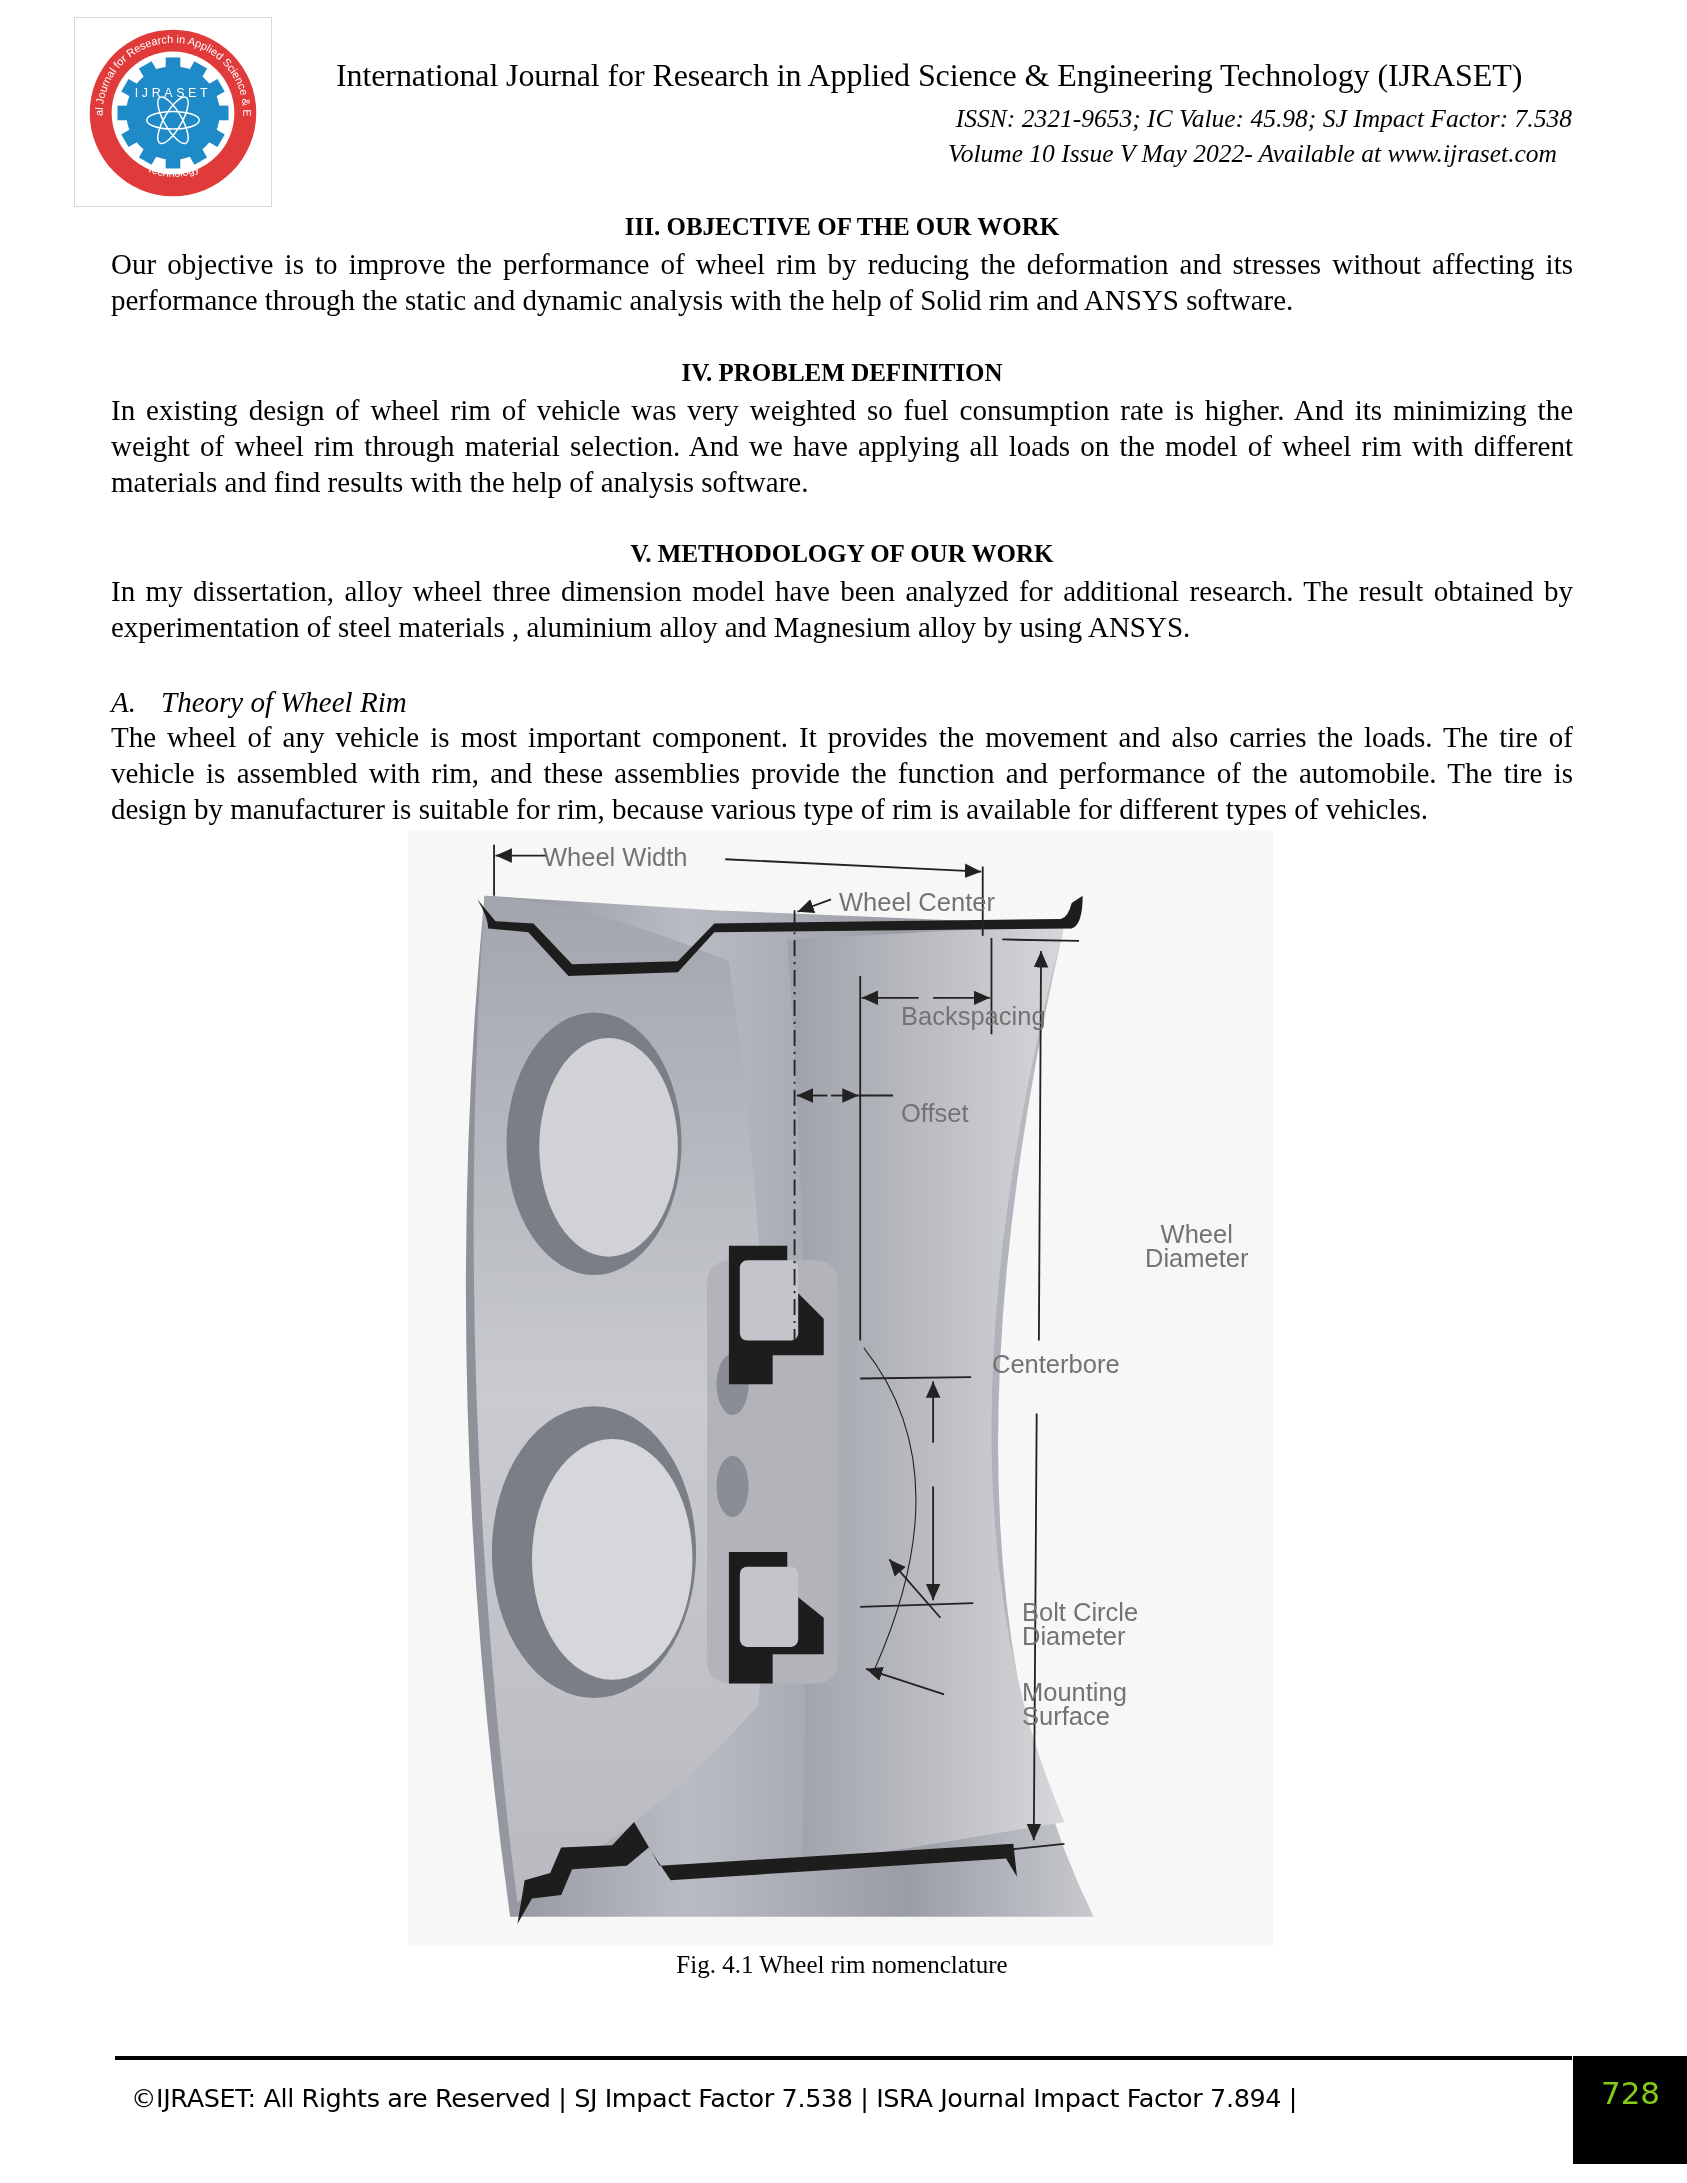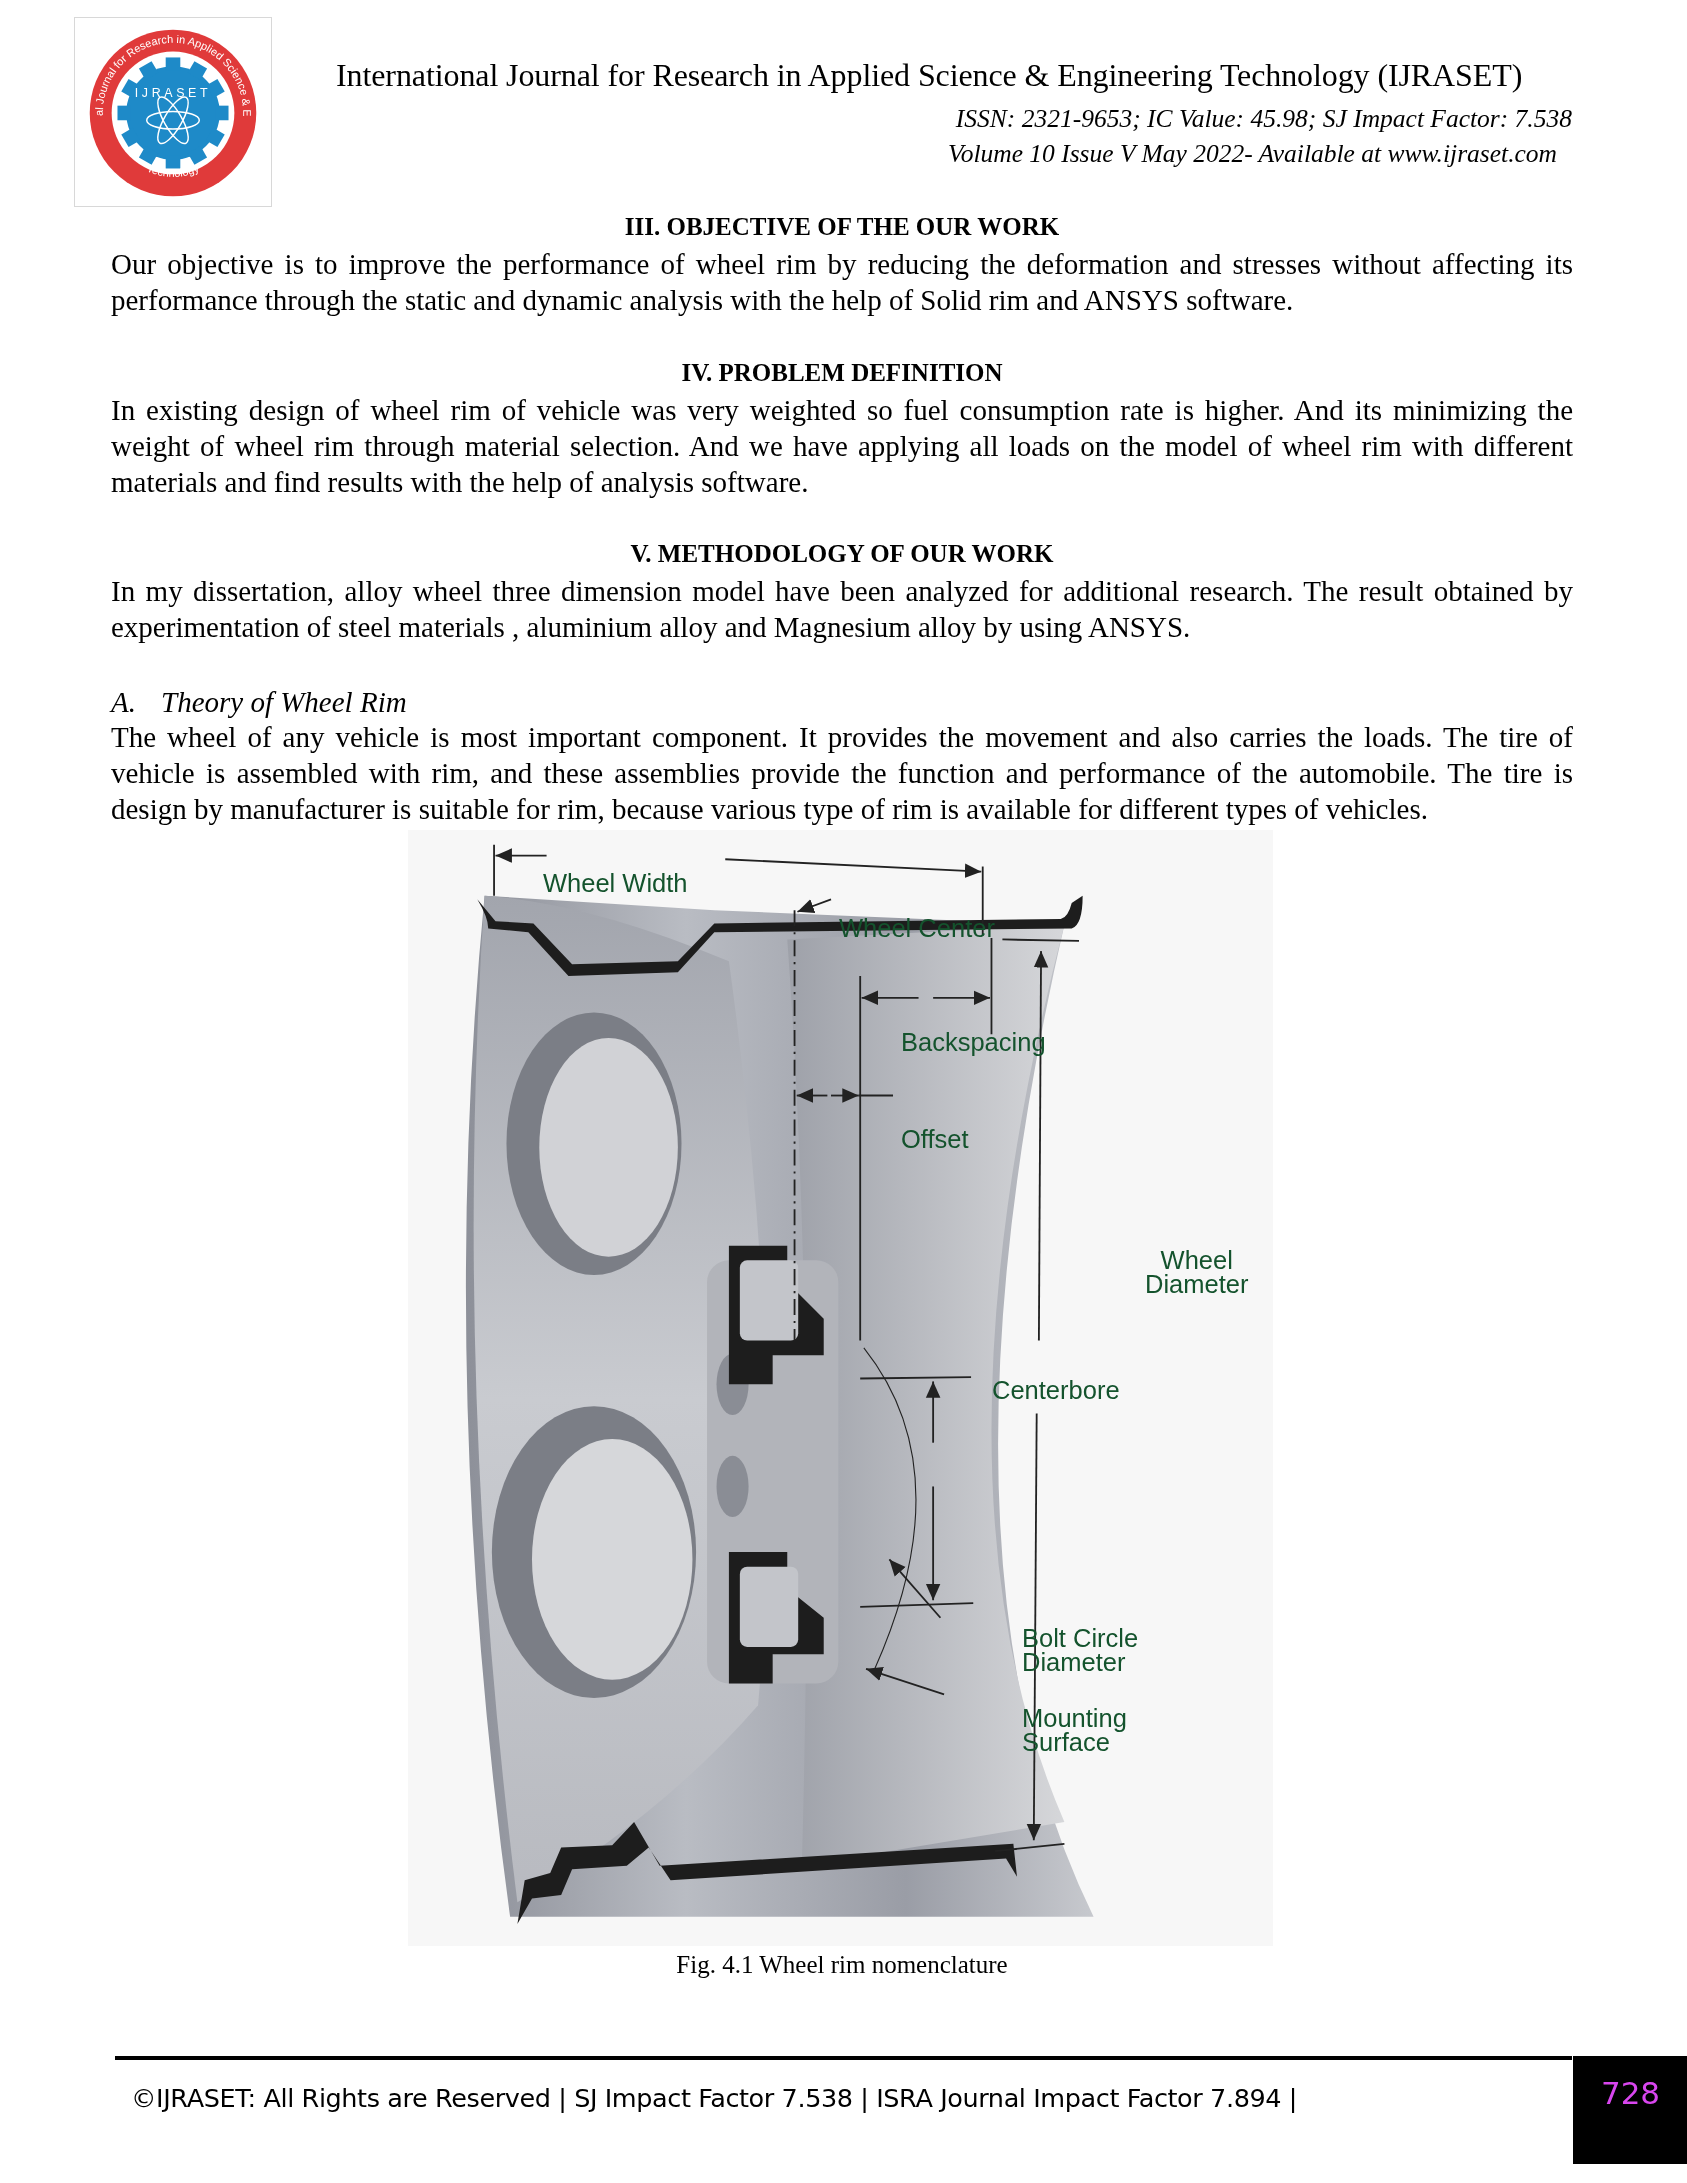--- a/index.html
+++ b/index.html
@@ -14,27 +14,27 @@
   .volume-line { right: 130px; top: 139px; font-size: 25.5px; font-style: italic; white-space: nowrap; }
 
   
   .section-heading { left: 111px; width: 1462px; text-align: center; font-size: 25px; font-weight: bold; white-space: nowrap; }
   .para { left: 111px; width: 1462px; font-size: 29px; line-height: 36px; text-align: justify; }
   .subheading { left: 111px; font-size: 29px; font-style: italic; white-space: nowrap; }
   .subheading .num { display: inline-block; width: 50px; }
 
   
   .figure { left: 408px; top: 830px; width: 865px; height: 1116px; background: #f7f7f7; }
-  .fig-label { position: absolute; font-family: "Liberation Sans", "DejaVu Sans", sans-serif; font-size: 25.5px; color: #14532d; line-height: 24px; white-space: nowrap; margin-top: 26px; }
+  .fig-label { position: absolute; font-family: "Liberation Sans", "DejaVu Sans", sans-serif; font-size: 25.5px; color: #737373; line-height: 24px; white-space: nowrap; }
   .caption { left: 111px; width: 1462px; top: 1951px; text-align: center; font-size: 25px; }
 
   
   .footer-rule { left: 115px; top: 2056px; width: 1457px; height: 4.4px; background: #000; }
   .footer-text { left: 131px; top: 2083px; font-family: "DejaVu Sans", sans-serif; font-size: 25.5px; white-space: nowrap; letter-spacing: -0.4px; }
-  .page-box { left: 1573px; top: 2056px; width: 115px; height: 108px; background: #000; color: #d946ef; font-family: "DejaVu Sans", sans-serif; font-size: 31px; text-align: center; box-sizing: border-box; padding-top: 19px; }
+  .page-box { left: 1573px; top: 2056px; width: 115px; height: 108px; background: #000; color: #84cc16; font-family: "DejaVu Sans", sans-serif; font-size: 31px; text-align: center; box-sizing: border-box; padding-top: 19px; }
 </style>
 </head>
 <body>
 
 <div class="abs logo-box">
   <svg width="196" height="187" viewBox="0 0 268 256">
     <defs>
       <path id="ringTop" d="M 38 130 A 96 96 0 1 1 230 130"></path>
       <path id="ringBot" d="M 50 150 A 86 86 0 0 0 218 150"></path>
     </defs>

